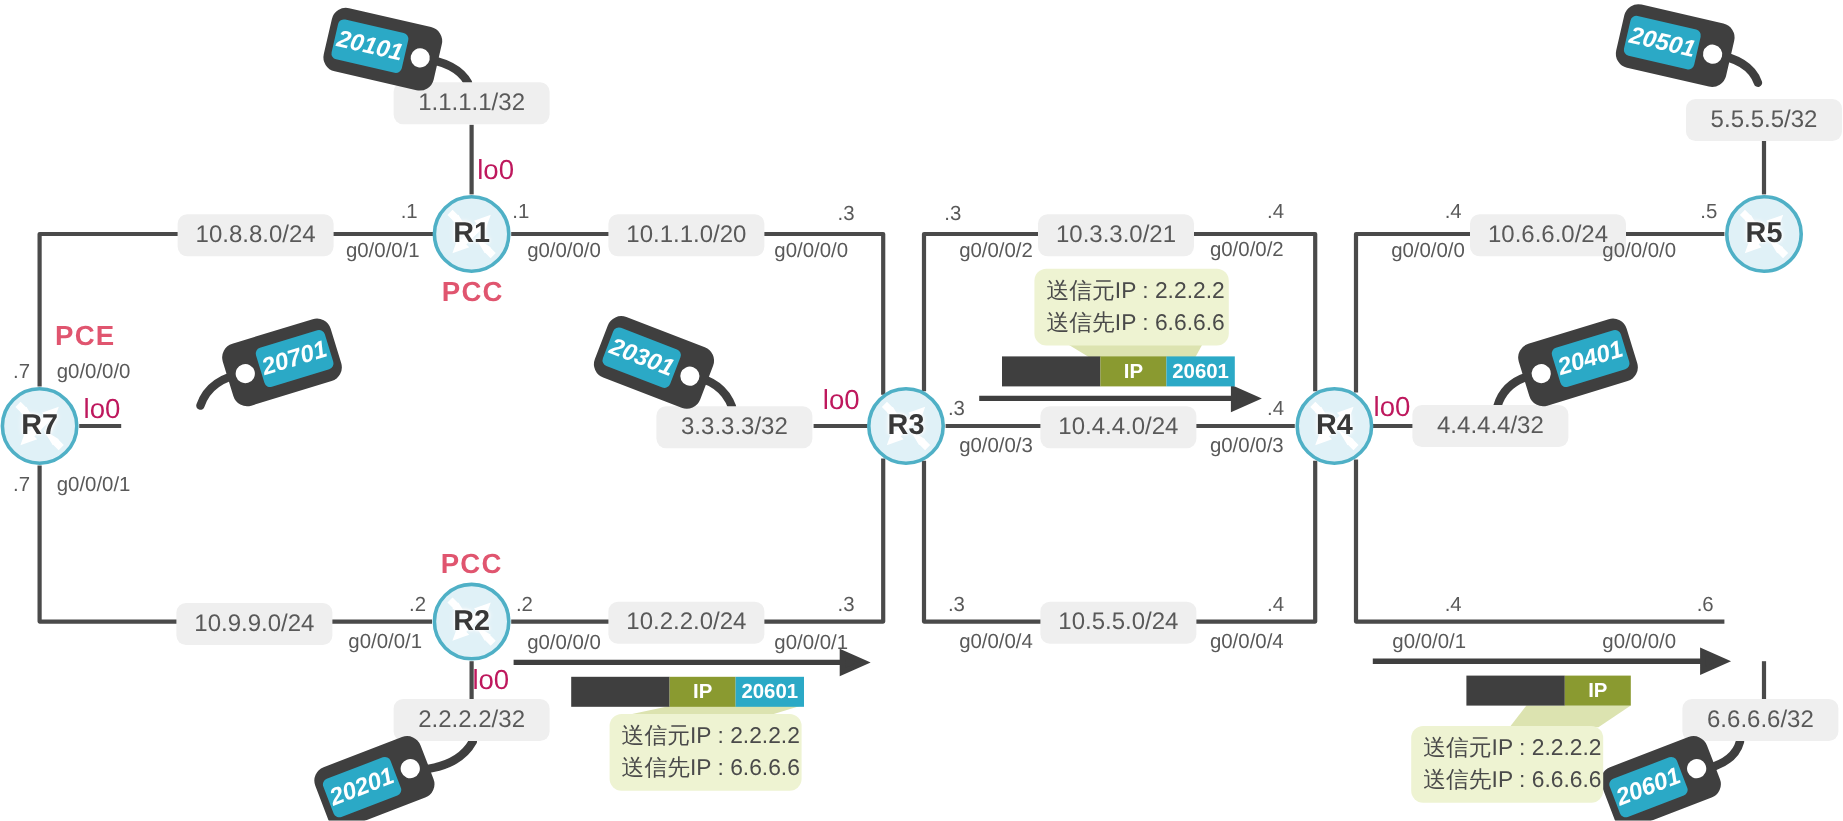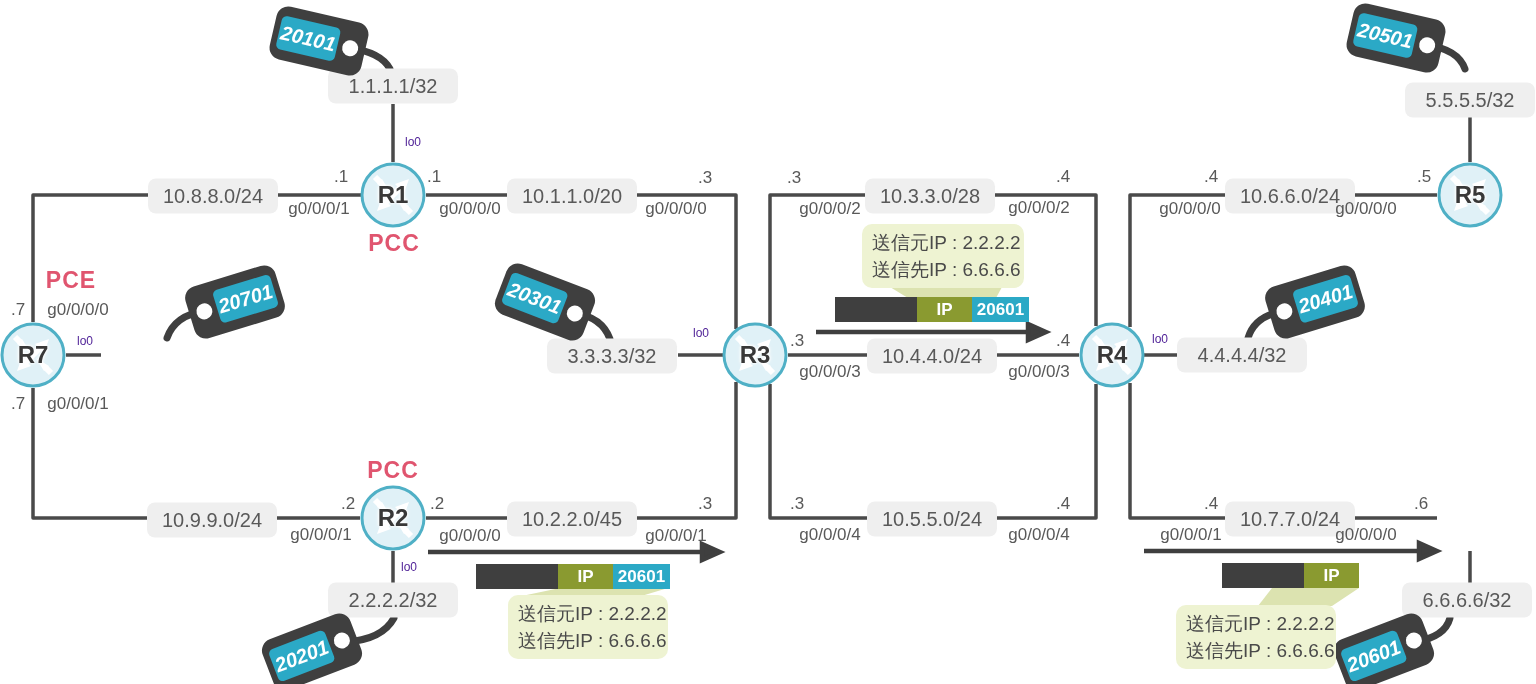--- a/index.html
+++ b/index.html
@@ -5,21 +5,21 @@
   html,body{margin:0;padding:0;background:#fff;}
   .canvas{position:relative;width:1536px;height:684px;background:#fff;overflow:hidden;
           font-family:"Liberation Sans","DejaVu Sans",sans-serif;}
   svg.wires{position:absolute;left:0;top:0;}
   
   .net{position:absolute;transform:translate(-50%,-50%);min-width:130px;height:35px;line-height:35px;
        background:#efefef;border-radius:8px;color:#595959;font-size:20px;text-align:center;
        padding:0 8px;box-sizing:border-box;white-space:nowrap;}
   
   .ipl,.ifl{position:absolute;transform:translate(-50%,-50%);color:#595959;font-size:17px;white-space:nowrap;}
-  .lo0{position:absolute;transform:translate(-50%,-50%);color:#4c1d95;font-size:12px;white-space:nowrap;text-align:center;}
+  .lo0{position:absolute;transform:translate(-50%,-50%);color:#be185d;font-size:23px;white-space:nowrap;text-align:center;}
   .role{position:absolute;transform:translate(-50%,-50%);color:#e0556f;font-size:23px;font-weight:bold;letter-spacing:1px;}
   
   .router{position:absolute;width:66px;height:66px;transform:translate(-50%,-50%);}
   .router svg{position:absolute;left:0;top:0;}
   .rlabel{position:absolute;left:0;top:0;width:66px;height:66px;display:flex;align-items:center;justify-content:center;
           font-weight:bold;font-size:24px;color:#383838;
           text-shadow:0 0 3px #fff,0 0 3px #fff,0 0 5px #fff;}
   
   .tag{position:absolute;transform:translate(-50%,-50%) rotate(var(--rot,0deg));width:94px;height:54px;}
   .tag-body{position:absolute;left:0;top:0;width:94px;height:54px;background:#3f3f3f;border-radius:12px;}
@@ -97,27 +97,26 @@
 
     <g fill="#dce3b0">
       <polygon points="560,588 668,588 638,597 517,597"></polygon>
       <polygon points="872,276 1008,276 996,298 908,298"></polygon>
       <polygon points="1272,588 1359,588 1332,606 1258,606"></polygon>
     </g>
   </svg>
 
   <div class="net" style="left:213px;top:196px">10.8.8.0/24</div>
   <div class="net" style="left:572px;top:196px">10.1.1.0/20</div>
-  <div class="net" style="left:930px;top:196px">10.3.3.0/28</div>
+  <div class="net" style="left:930px;top:196px">10.3.3.0/21</div>
   <div class="net" style="left:1290px;top:196px">10.6.6.0/24</div>
   <div class="net" style="left:932px;top:356px">10.4.4.0/24</div>
   <div class="net" style="left:212px;top:520px">10.9.9.0/24</div>
-  <div class="net" style="left:572px;top:519px">10.2.2.0/45</div>
+  <div class="net" style="left:572px;top:519px">10.2.2.0/24</div>
   <div class="net" style="left:932px;top:519px">10.5.5.0/24</div>
-  <div class="net" style="left:1290px;top:519px">10.7.7.0/24</div>
 
   <div class="net" style="left:393px;top:86px">1.1.1.1/32</div>
   <div class="net" style="left:1470px;top:100px">5.5.5.5/32</div>
   <div class="net" style="left:612px;top:356px">3.3.3.3/32</div>
   <div class="net" style="left:1242px;top:355px">4.4.4.4/32</div>
   <div class="net" style="left:393px;top:600px">2.2.2.2/32</div>
   <div class="net" style="left:1467px;top:600px">6.6.6.6/32</div>
 
   <span class="lo0" style="left:413px;top:142px">lo0</span>
   <span class="lo0" style="left:85px;top:341px">lo0</span>

